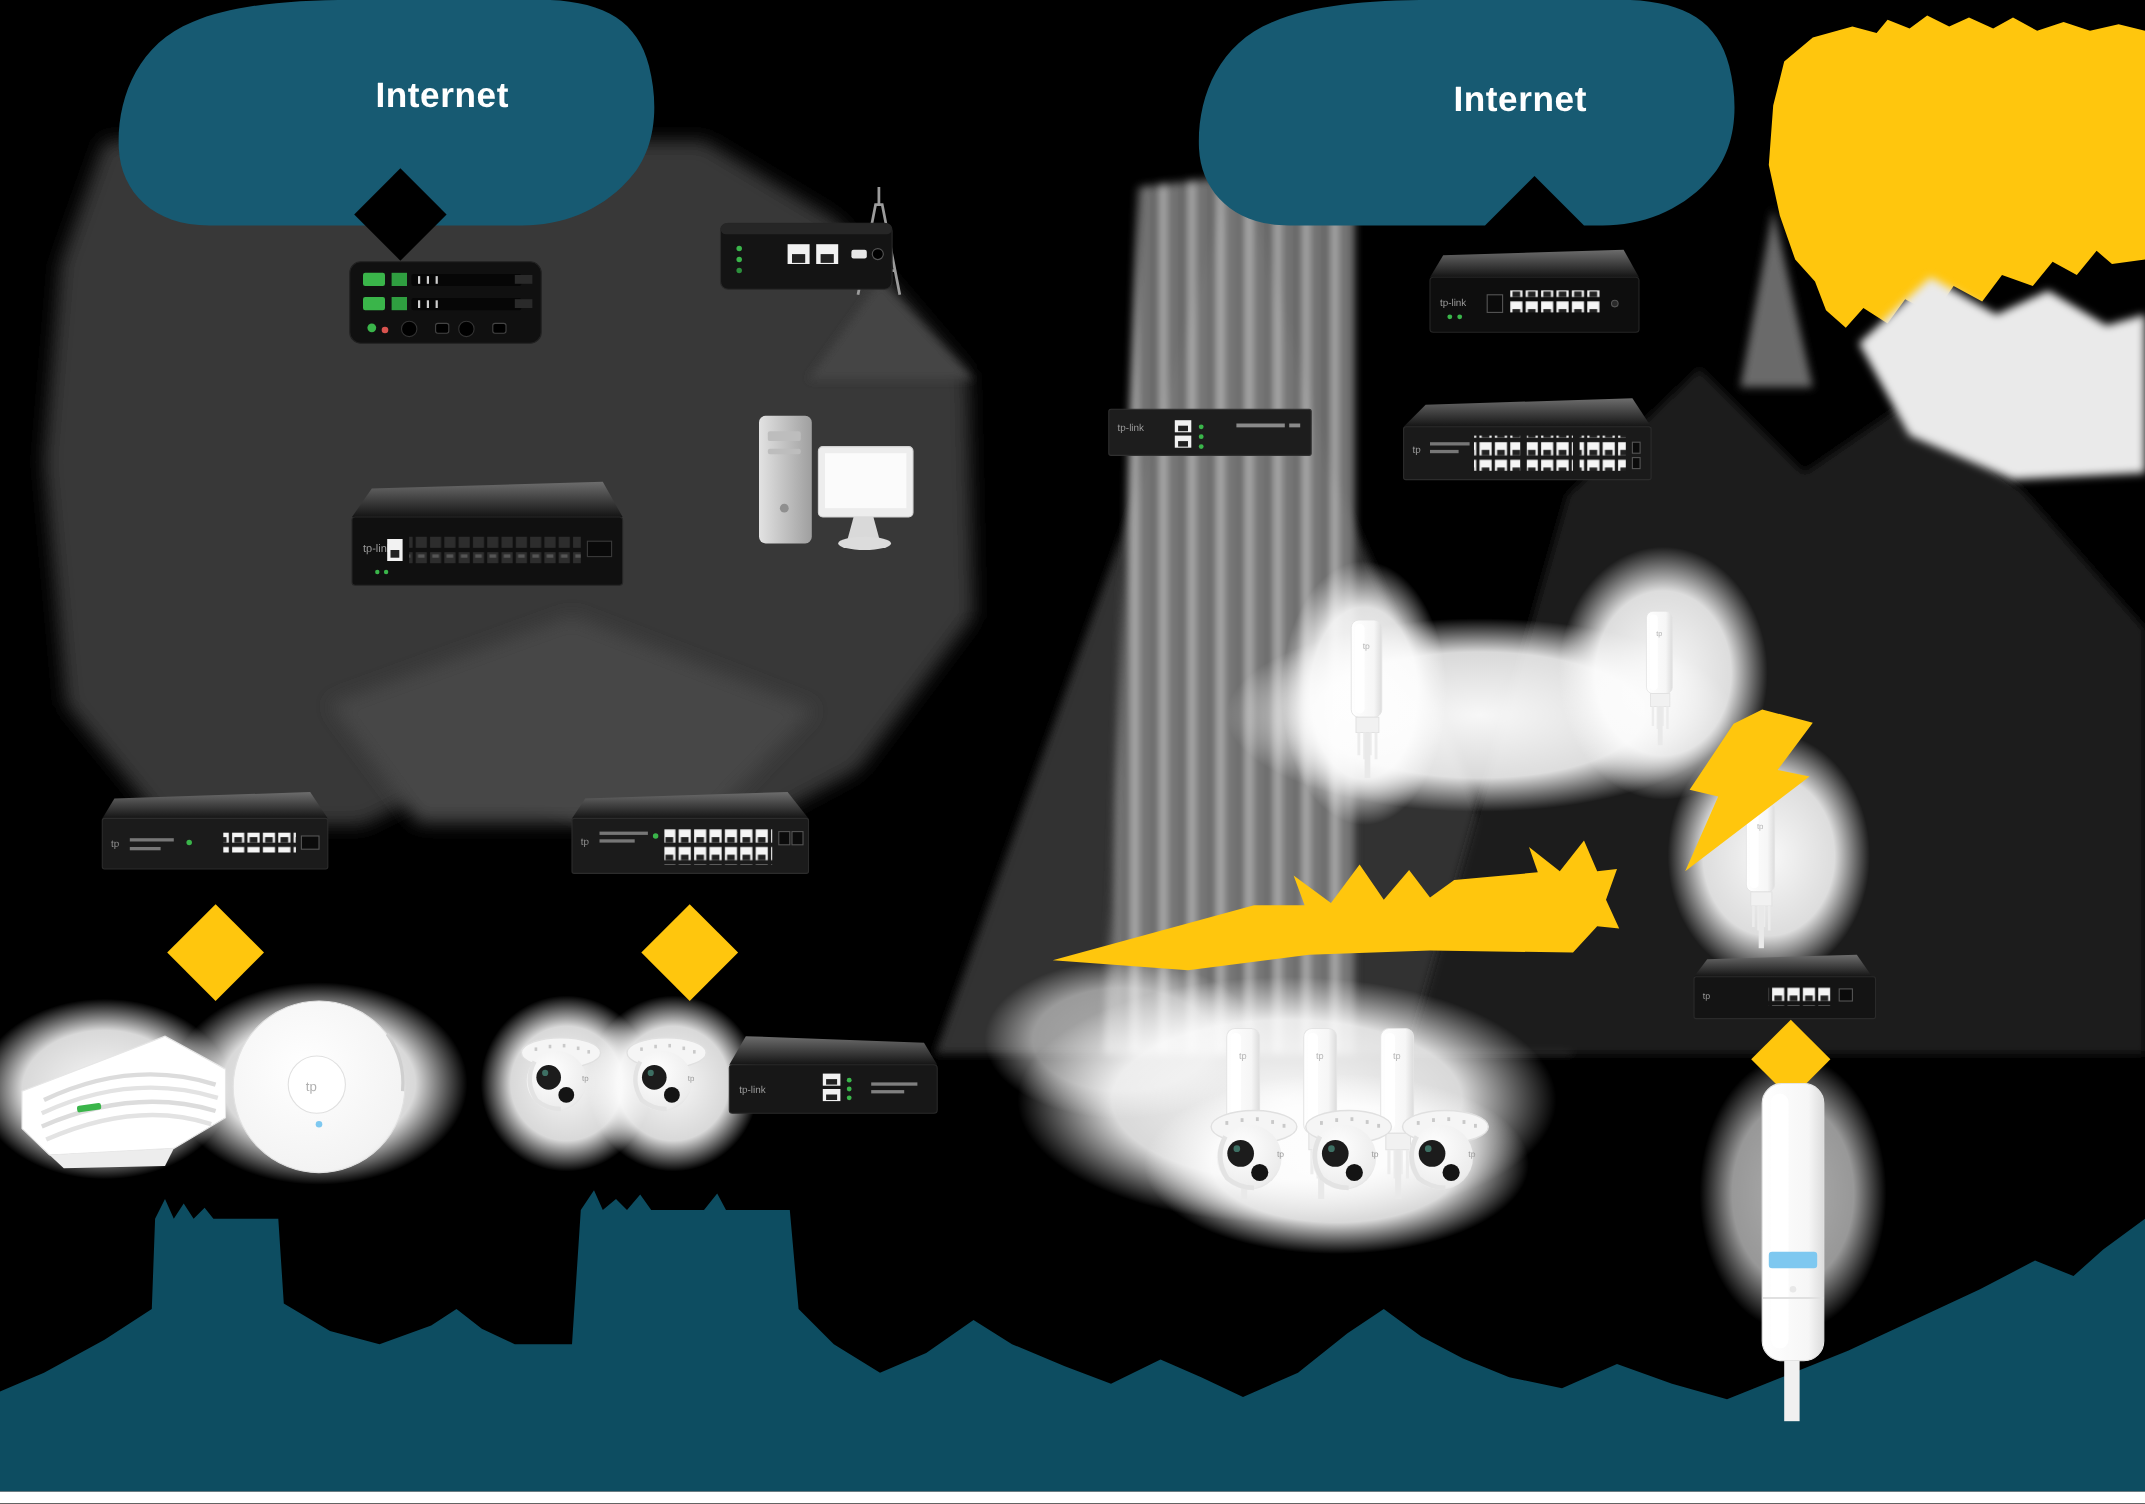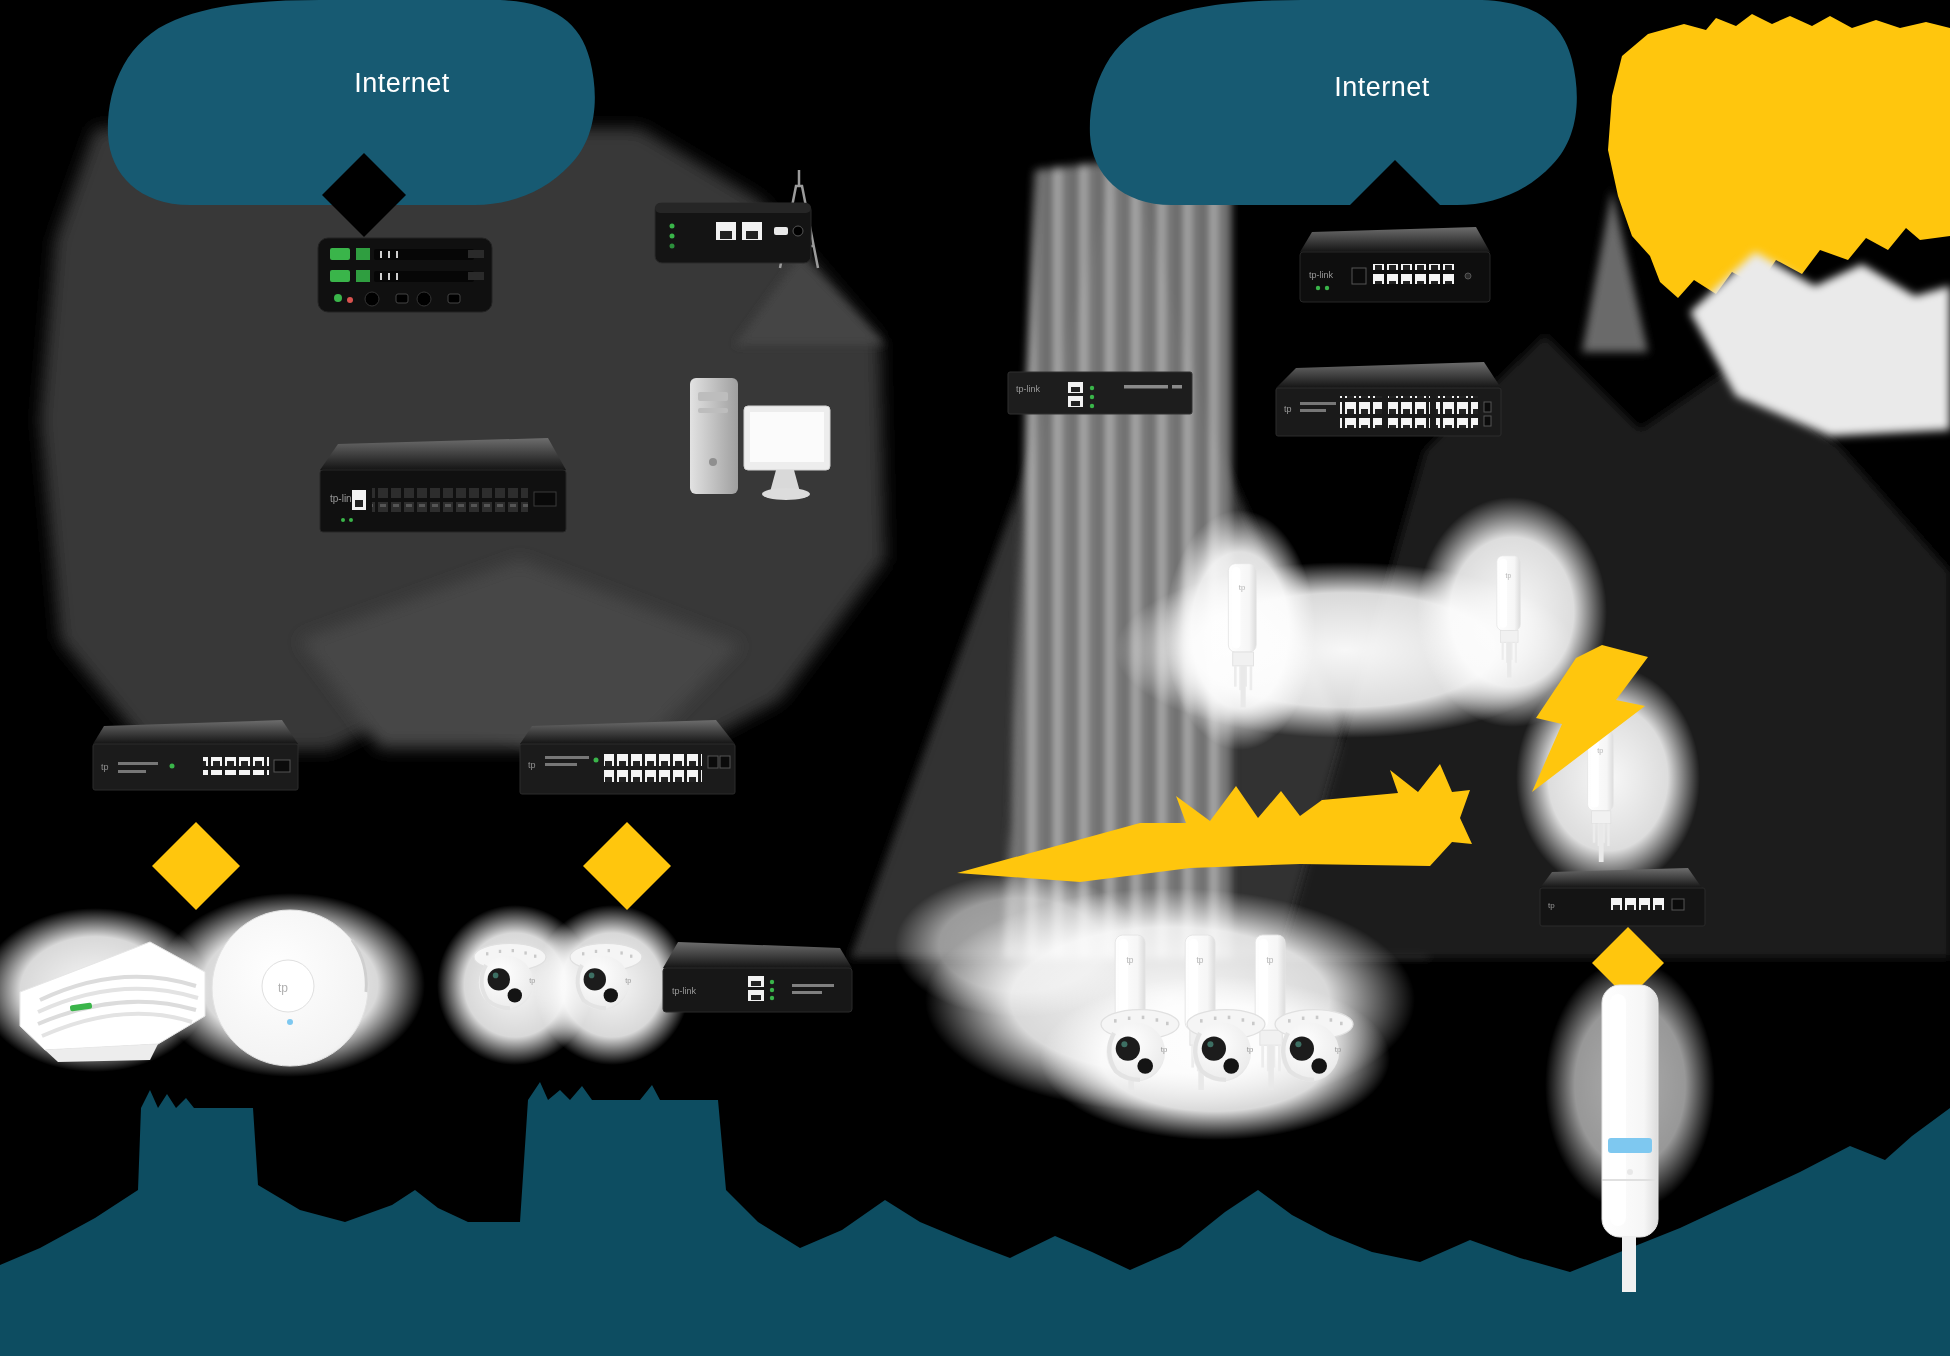--- a/index.html
+++ b/index.html
@@ -1,20 +1,20 @@
 <!DOCTYPE html>
 <html><head>
 <meta charset="utf-8">
 <style>
   html,body{margin:0;padding:0;background:#000;}
   #stage{position:relative;width:1950px;height:1367px;background:#000;overflow:hidden;
          font-family:"Liberation Sans",sans-serif;}
   #scene{position:absolute;left:0;top:0;}
   .cloud-label{position:absolute;width:220px;text-align:center;color:#fff;
-               font-size:27px;font-weight:normal;letter-spacing:0.5px;}
+               font-size:32px;font-weight:bold;letter-spacing:0.5px;}
   #cloud-label-left{left:292px;top:68px;}
   #cloud-label-right{left:1272px;top:72px;}
 </style>
 </head>
 <body>
 
 <div id="stage">
 
 <svg id="scene" width="1950" height="1367" viewBox="0 0 1950 1367" xmlns="http://www.w3.org/2000/svg">
   <defs>

